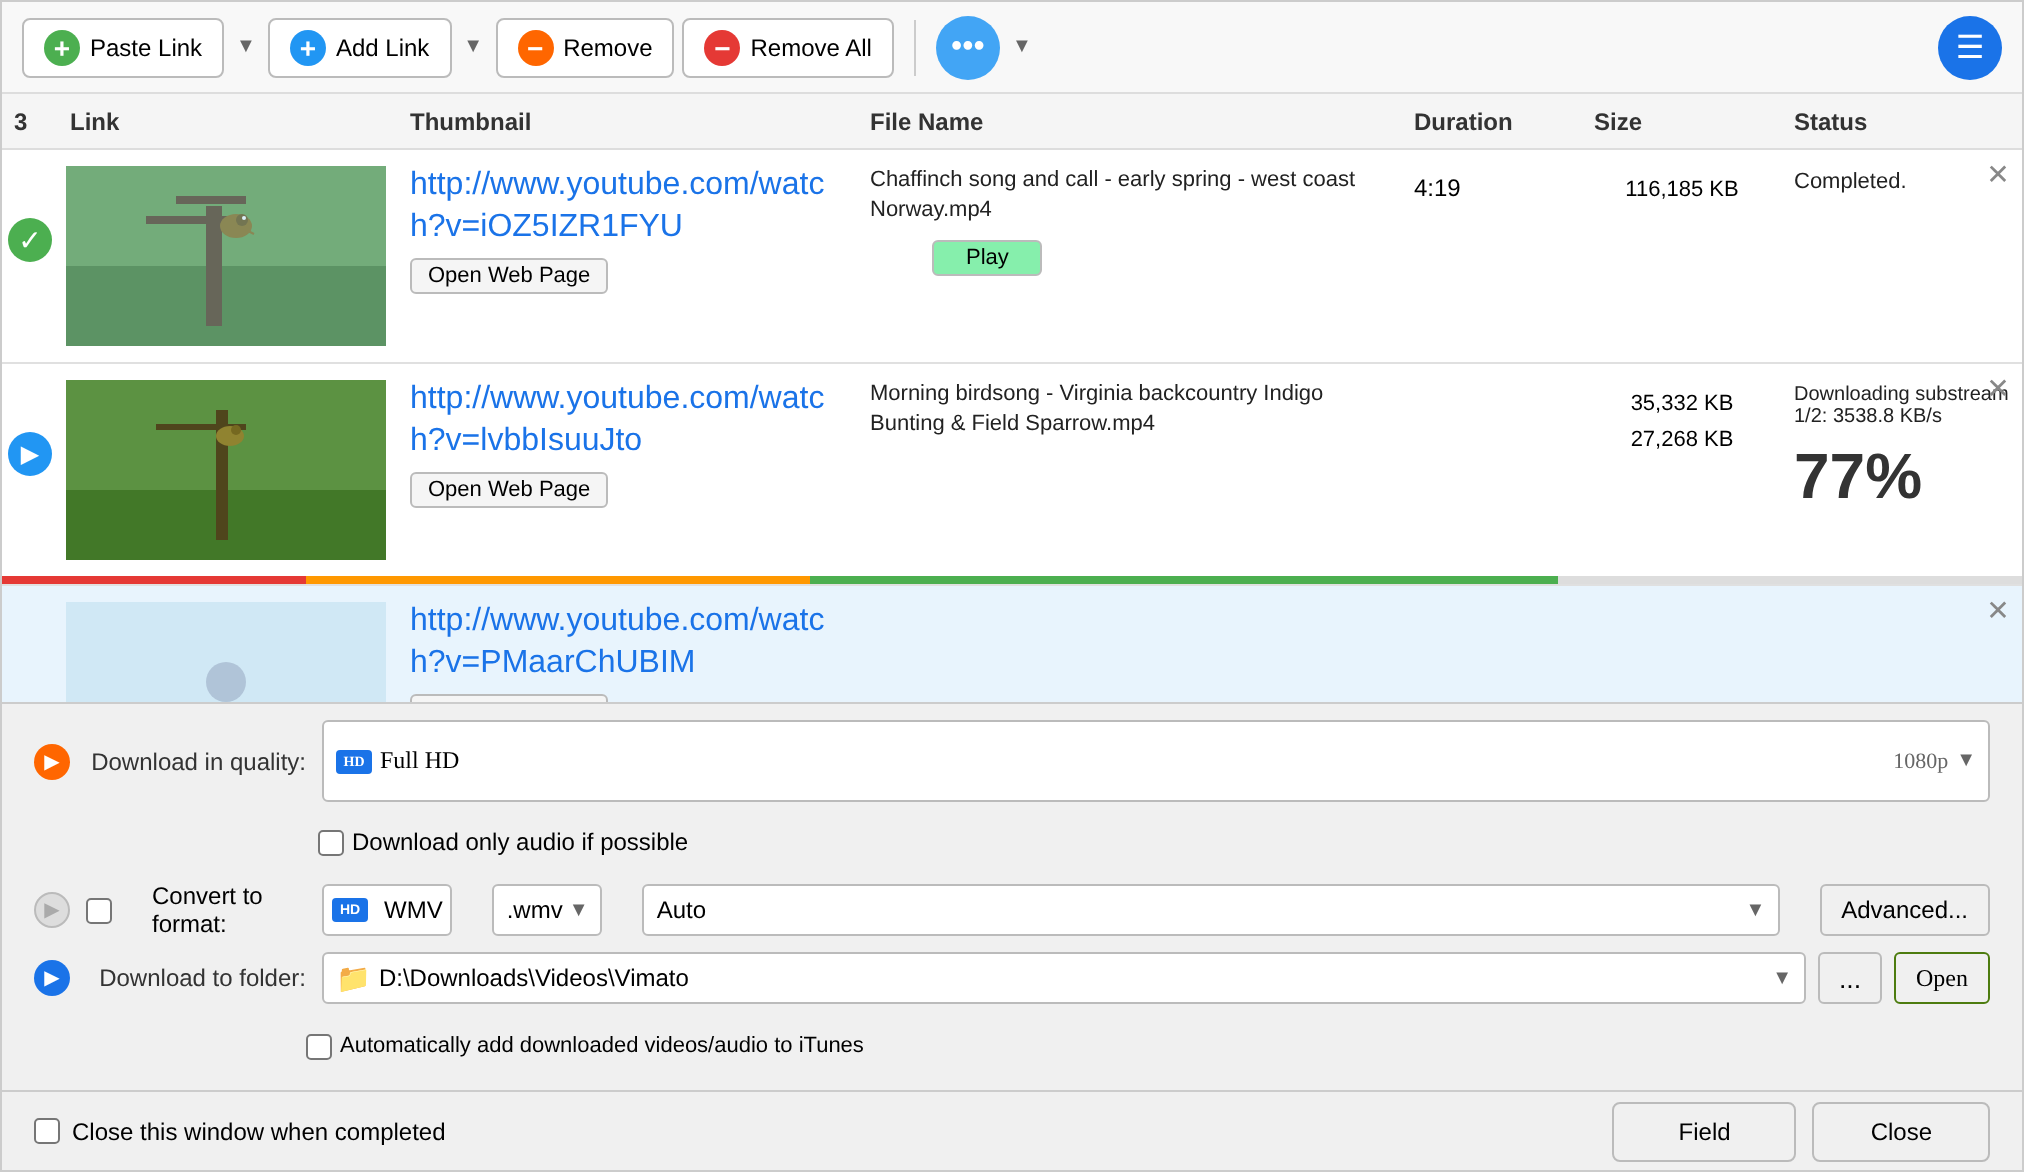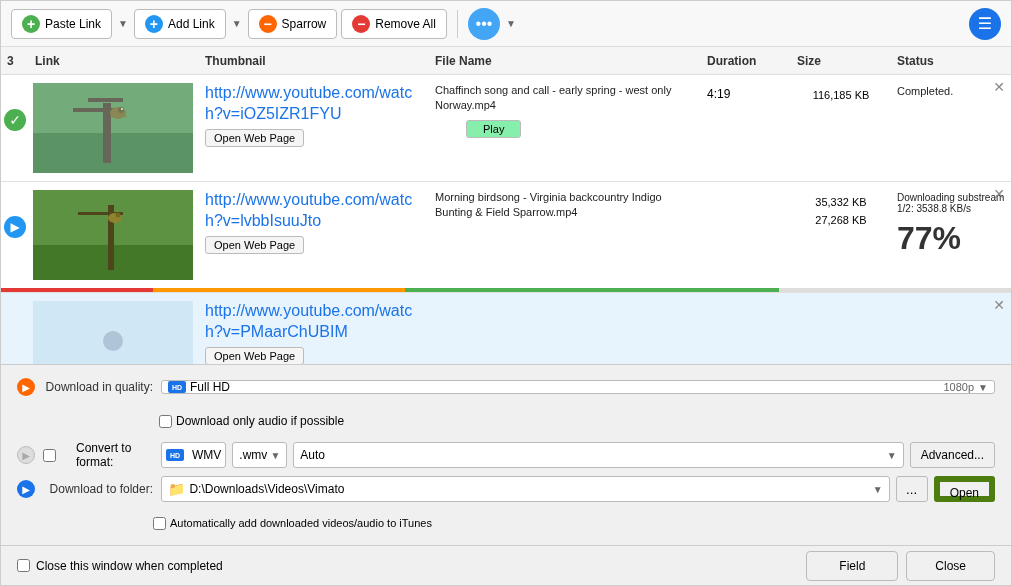--- a/index.html
+++ b/index.html
@@ -185,27 +185,27 @@
       display: flex; align-items: center; justify-content: center;
       font-size: 10px; flex-shrink: 0;
     }
     .bullet-orange { background: #ff6600; color: #fff; }
     .bullet-blue2 { background: #1a73e8; color: #fff; }
     .option-label {
       width: 110px; color: #333; font-size: 12px; text-align: right; flex-shrink: 0;
     }
     .option-controls { display: flex; align-items: center; gap: 6px; flex: 1; }
     .select-quality {
-      flex: 1; height: 14px; border: 1px solid #bbb; border-radius: 3px;
+      flex: 1; height: 41px; border: 1px solid #bbb; border-radius: 3px;
       background: #fff; padding: 0 6px; font-size: 12px; display: flex; align-items: center;
-      justify-content: space-between; cursor: pointer;
+      justify-content: space-between; cursor: pointer; font-family: Liberation Serif, serif;
     }
     .select-arrow { font-size: 10px; color: #666; }
     .audio-checkbox { display: flex; align-items: center; gap: 4px; font-size: 12px; }
-    .format-row { display: flex; align-items: center; gap: 6px; justify-content: space-between; }
+    .format-row { display: flex; align-items: center; gap: 20px; justify-content: space-between; }
     .format-select {
       height: 26px; border: 1px solid #bbb; border-radius: 3px;
       background: #fff; padding: 0 4px; font-size: 12px; cursor: pointer;
       display: flex; align-items: center; gap: 4px;
     }
     .format-ext {
       height: 26px; border: 1px solid #bbb; border-radius: 3px;
       background: #fff; padding: 0 6px; font-size: 12px; cursor: pointer; min-width: 55px;
       display: flex; align-items: center; justify-content: space-between;
     }
@@ -221,22 +221,22 @@
     .folder-path {
       flex: 1; height: 26px; border: 1px solid #bbb; border-radius: 3px;
       background: #fff; padding: 0 6px; font-size: 12px;
       display: flex; align-items: center; justify-content: space-between;
     }
     .btn-browse {
       height: 26px; width: 32px; border: 1px solid #bbb; border-radius: 3px;
       background: #f0f0f0; cursor: pointer; display: flex; align-items: center; justify-content: center;
     }
     .btn-open-folder {
-      height: 26px; padding: 4px 10px; border: 6px solid #4d7c0f; border-radius: 3px;
-      background: #f0f0f0; cursor: pointer; font-size: 12px;
+      height: 26px; padding: 4px 10px; border: 1px solid #4d7c0f; border-radius: 3px;
+      background: #f0f0f0; cursor: pointer; font-size: 12px; font-family: Liberation Serif, serif;
     }
     .itunes-check { display: flex; align-items: center; gap: 4px; font-size: 11px; padding-left: 136px; }
     
     .bottom-bar {
       background: #f0f0f0;
       border-top: 1px solid #ccc;
       padding: 6px 16px;
       display: flex;
       align-items: center;
       justify-content: space-between;
@@ -277,21 +277,21 @@
     <span class="btn-dropdown-arrow">▼</span>
 
     <button class="btn-toolbar">
       <span class="btn-icon-circle circle-blue">+</span>
       <span>Add Link</span>
     </button>
     <span class="btn-dropdown-arrow">▼</span>
 
     <button class="btn-toolbar">
       <span class="btn-icon-circle circle-orange">−</span>
-      <span>Sparrow</span>
+      <span>Remove</span>
     </button>
 
     <button class="btn-toolbar">
       <span class="btn-icon-circle circle-red">−</span>
       <span>Remove All</span>
     </button>
 
     <div class="separator"></div>
 
     <button class="btn-more">
@@ -336,21 +336,21 @@
               <line x1="90" y1="32" x2="94" y2="34" stroke="#8b6914" stroke-width="1"></line>
               <rect x="0" y="0" width="160" height="90" fill="rgba(135,206,235,0.3)"></rect>
             </svg>
           </div>
         </div>
         <div class="link-cell">
           <span class="link-url">http://www.youtube.com/watch?v=iOZ5IZR1FYU</span>
           <button class="btn-open-page">Open Web Page</button>
         </div>
         <div class="filename-cell">
-          <span class="filename-text">Chaffinch song and call - early spring - west only Norway.mp4</span>
+          <span class="filename-text">Chaffinch song and call - early spring - west coast Norway.mp4</span>
           <button class="btn-play">Play</button>
         </div>
         <div class="duration-cell">4:19</div>
         <div class="size-cell">116,185 KB</div>
         <div class="status-cell status-completed">Completed.</div>
       </div>
       <span class="row-close">✕</span>
     </div>
 
     <div class="download-row">

